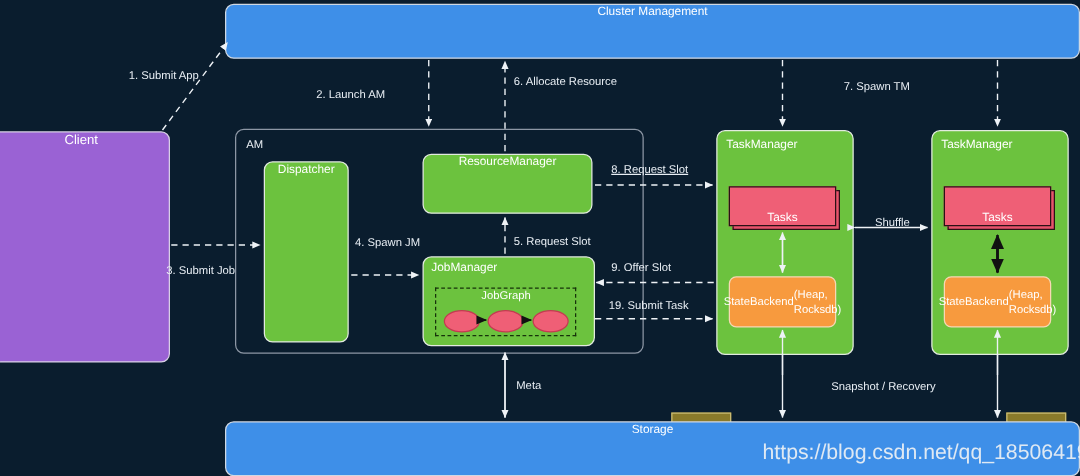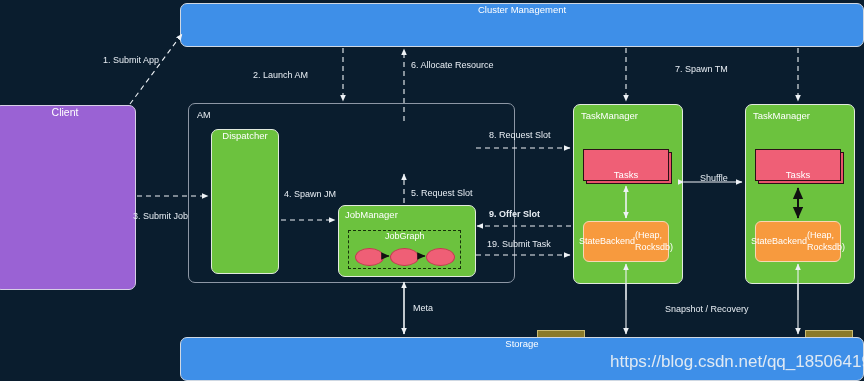--- a/index.html
+++ b/index.html
@@ -41,20 +41,23 @@
     <div>Client</div>
   </div>
 
   <div class="amwrap" style="left:188px;top:103px;width:327px;height:180px;"></div>
   <div class="amlabel" style="left:197px;top:110px;">AM</div>
 
   <div class="box green" style="left:211px;top:129px;width:68px;height:145px;">
     <div>Dispatcher</div>
   </div>
 
+  <div class="box green" style="left:338px;top:123px;width:136px;height:48px;">
+    <div>ResourceManager</div>
+  </div>
 
   <div style="position:absolute;left:338px;top:205px;width:136px;height:70px;background:#6cc23e;border:1px solid #e2eadf;border-radius:7px;"></div>
   <div class="tmlabel" style="left:345px;top:209px;">JobManager</div>
 
   <div class="jg" style="left:348px;top:230px;width:113px;height:39px;"></div>
   <div class="jgl" style="left:385px;top:231px;">JobGraph</div>
   <div class="ell" style="left:355px;top:248px;width:27px;height:16px;"></div>
   <div class="ell" style="left:390px;top:248px;width:27px;height:16px;"></div>
   <div class="ell" style="left:426px;top:248px;width:27px;height:16px;"></div>
 
@@ -148,22 +151,22 @@
     </g>
   </svg>
 
   <div class="lbl" style="left:58px;top:55px;margin-left:45px;">1. Submit App</div>
   <div class="lbl" style="left:253px;top:60px;margin-top:10px;">2. Launch AM</div>
   <div class="lbl" style="left:133px;top:211px;">3. Submit Job</div>
   <div class="lbl" style="left:284px;top:189px;">4. Spawn JM</div>
   <div class="lbl" style="left:411px;top:188px;">5. Request Slot</div>
   <div class="lbl" style="left:411px;top:60px;">6. Allocate Resource</div>
   <div class="lbl" style="left:675px;top:64px;">7. Spawn TM</div>
-  <div class="lbl" style="left:489px;top:130px;">8. Request Slot</div>
-  <div class="lbl" style="left:489px;top:209px;font-weight:bold;">9. Offer Slot</div>
+  <div class="lbl" style="left:489px;top:130px;text-decoration:underline;">8. Request Slot</div>
+  <div class="lbl" style="left:489px;top:209px;">9. Offer Slot</div>
   <div class="lbl" style="left:487px;top:239px;">19. Submit Task</div>
   <div class="lbl" style="left:700px;top:173px;">Shuffle</div>
   <div class="lbl" style="left:413px;top:303px;">Meta</div>
   <div class="lbl" style="left:665px;top:304px;">Snapshot / Recovery</div>
 
   <div class="wm" style="left:610px;top:352px;">https://blog.csdn.net/qq_18506419</div>
 
 </div>
 
 </body></html>

